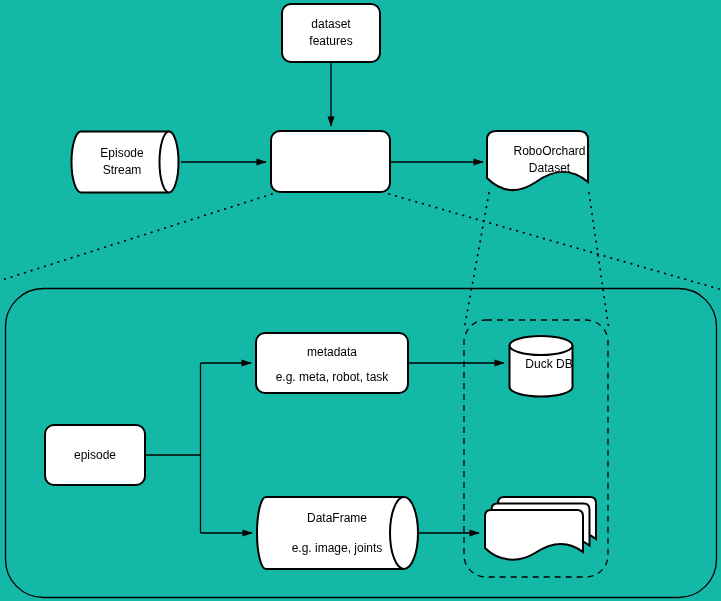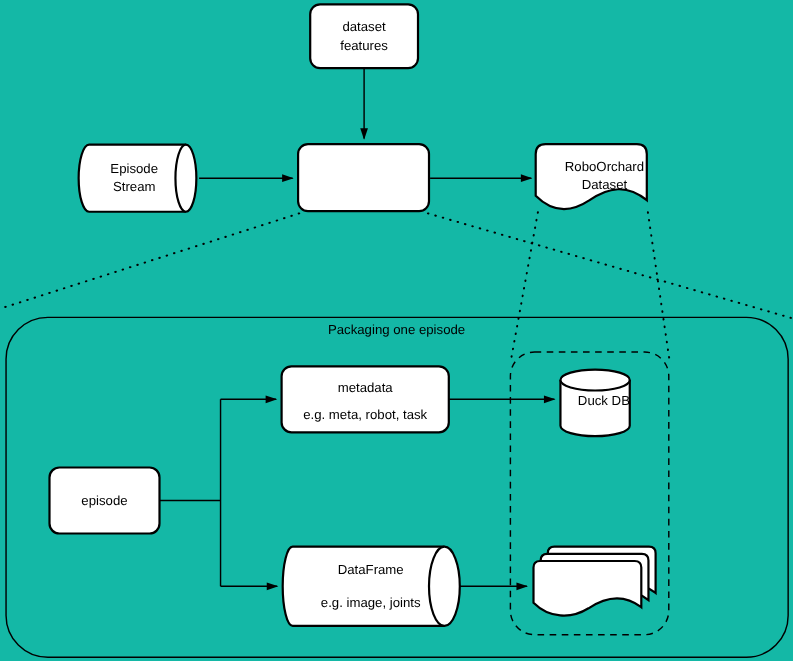--- a/index.html
+++ b/index.html
@@ -100,21 +100,20 @@
   <div class="lbl" style="left:282px; top:4px;  width:98px;  height:58px;">dataset
 features</div>
 
   <div class="lbl" style="left:72px;  top:131px; width:100px; height:62px;">Episode
 Stream</div>
 
 
   <div class="lbl" style="left:487px; top:135px; width:101px; height:50px;margin-left:12px;">RoboOrchard
 Dataset</div>
 
-  <div class="lbl" style="left:0px; top:292px; width:721px; height:16px;">Packaging one episode</div>
 
   <div class="lbl" style="left:45px; top:425px; width:100px; height:60px;">episode</div>
 
   <div class="lbl" style="left:256px; top:369px; width:152px; height:16px;">e.g. meta, robot, task</div>
   <div class="lbl" style="left:256px; top:344px; width:152px; height:16px;">metadata</div>
 
   <div class="lbl" style="left:509px; top:356px; width:80px; height:16px;">Duck DB</div>
 
   <div class="lbl" style="left:259px; top:510px; width:156px; height:16px;">DataFrame</div>
   <div class="lbl" style="left:259px; top:540px; width:156px; height:16px;text-align:center;">e.g. image, joints</div>

